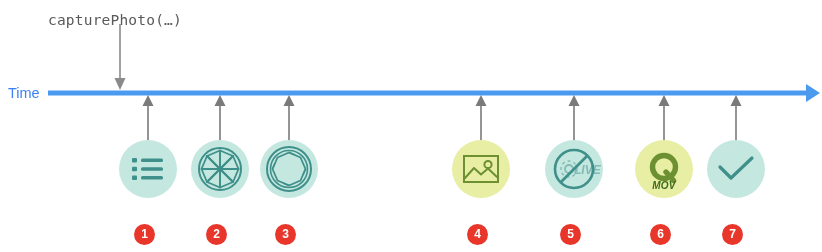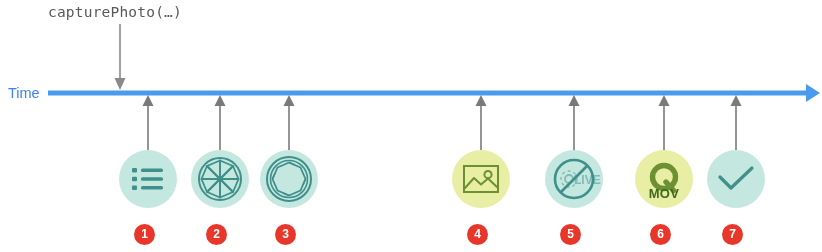--- a/index.html
+++ b/index.html
@@ -13,21 +13,21 @@
     height: 252px;
     background: #ffffff;
     font-family: "Liberation Sans", sans-serif;
     overflow: hidden;
   }
 
   
   .call-label {
     position: absolute;
     left: 48px;
-    top: 4px;
+    top: 12px;
     font-family: "DejaVu Sans Mono", "Liberation Mono", monospace;
     font-size: 14.5px;
     color: #595959;
     letter-spacing: 0.2px;
     white-space: nowrap;
   }
 
   
   .time-label {
     position: absolute;
@@ -48,29 +48,30 @@
 
   
   .event {
     position: absolute;
     top: 0;
     width: 64px;
     height: 252px;
   }
   .node {
     position: absolute;
-    top: 150px;
+    top: 140px;
     left: 0;
     width: 58px;
     height: 58px;
     border-radius: 50%;
     display: flex;
     align-items: center;
     justify-content: center;
     box-sizing: border-box;
+    font-style: italic;
   }
   .node.teal  { background: #c4e8e0; }
   .node.lime  { background: #e8eea3; }
   .node svg { display: block; overflow: visible; }
 
   .badge {
     position: absolute;
     top: 224px;
     left: 15px;
     width: 21px;
@@ -82,21 +83,21 @@
     font-weight: bold;
     line-height: 21px;
     text-align: center;
   }
   .mov-text {
     position: absolute;
     bottom: 7px;
     left: 0;
     right: 0;
     text-align: center;
-    font-size: 13px;
+    font-size: 10px;
     font-weight: bold;
     color: #3d6b1e;
     letter-spacing: 0.3px;
   }
 </style>
 </head>
 <body>
 
 <div id="canvas">
 

